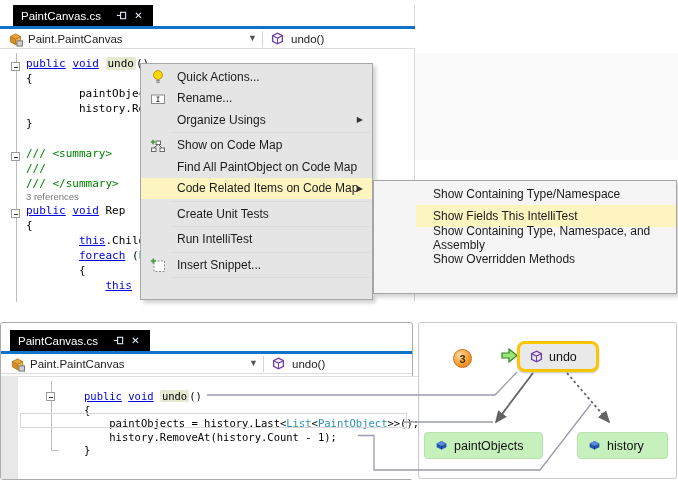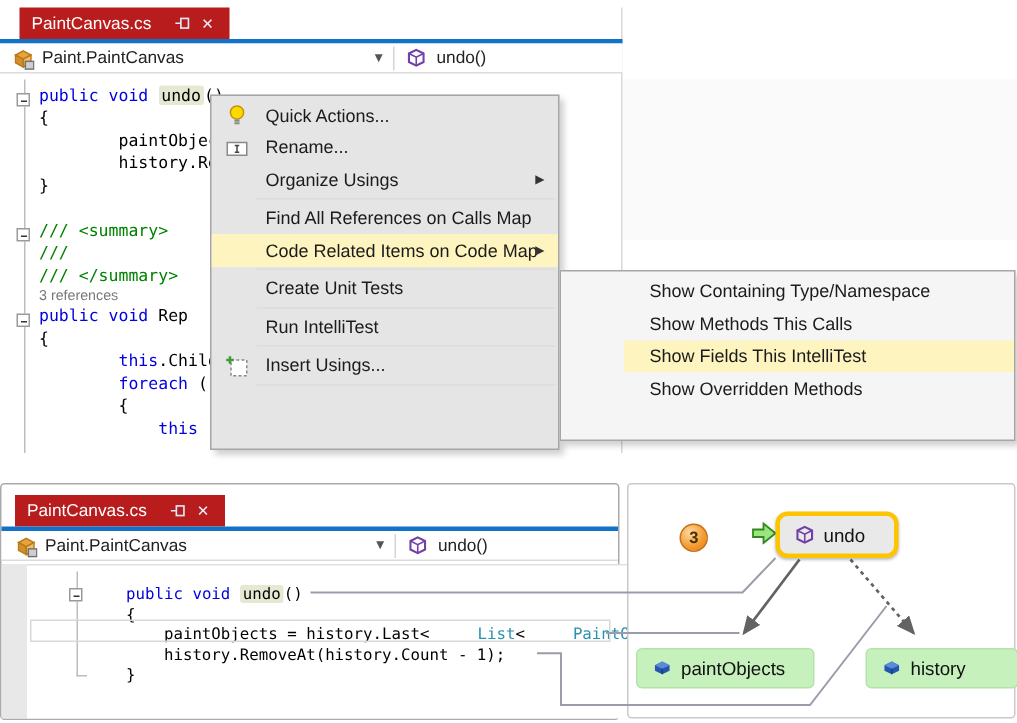--- a/index.html
+++ b/index.html
@@ -9,42 +9,42 @@
 
   
   .ghost{position:absolute;background:#fafafa;}
   .thumb{position:absolute;background:#dadada;border-radius:6px;}
   .bluefrag{position:absolute;background:#1272c8;}
   .orangemark{position:absolute;width:0;height:0;border-top:5px solid transparent;
               border-bottom:5px solid transparent;border-left:9px solid #c87820;
               transform:rotate(-35deg);}
 
   
-  .doc-tab{position:absolute;height:21px;background:#b91c1c;color:#fff;display:flex;
+  .doc-tab{position:absolute;height:21px;background:#000000;color:#fff;display:flex;
            align-items:center;padding:0 8px;font-size:11.5px;}
   .doc-tab .t-label{margin-right:10px;}
   .doc-tab .t-ic{width:13px;height:13px;margin-left:4px;display:inline-flex;align-items:center;
                  justify-content:center;color:#e8f2ff;font-size:10px;}
   .bluestrip{position:absolute;height:3px;background:#1272c8;}
 
   
   .navbar{position:absolute;height:20px;background:#fff;border-bottom:1px solid #dcdcdc;}
   .navbar .nv{position:absolute;top:0;height:20px;display:flex;align-items:center;
               font-size:11.5px;color:#222;}
   .nv .ic{width:15px;height:15px;margin-right:5px;}
   .nv-chev{position:absolute;font-size:9px;color:#555;top:4px;}
   .nv-div{position:absolute;top:2px;width:1px;height:16px;background:#d4d4d4;}
 
   
   .editor{position:absolute;background:#fff;overflow:hidden;}
   .cl{white-space:pre;font-family:"DejaVu Sans Mono",monospace;color:#000;}
   .ed-top .cl{height:15px;line-height:15px;font-size:11px;padding-left:26px;}
   .ed-top .cl-small{height:12px;line-height:12px;}
   .ed-bot .cl{height:13.5px;line-height:13.5px;font-size:10.5px;padding-left:66px;}
-  .tk-kw{color:#0000e0;} .tk-ty{color:#2b91af;margin-left:32px;} .tk-cm{color:#008000;}
+  .tk-kw{color:#0000e0;text-decoration:underline;} .tk-ty{color:#2b91af;} .tk-cm{color:#008000;}
   .tk-hl{background:#e5e9d2;border-radius:2px;padding:0 2px;}
   .tk-ref{color:#787878;font-family:"Liberation Sans",sans-serif;font-size:9.5px;}
   .foldline{position:absolute;width:1px;background:#bdbdbd;}
   .foldtick{position:absolute;height:1px;background:#bdbdbd;}
   .fold{position:absolute;width:9px;height:9px;background:#fff;border:1px solid #9a9a9a;}
   .fold::after{content:"";position:absolute;left:1.5px;top:3.5px;width:4px;height:1px;background:#333;}
   .gutter{position:absolute;background:#e8e8e8;}
   .linebox{position:absolute;border:1px solid #d8d8d8;}
 
   
@@ -70,21 +70,21 @@
   #svg-overlay{position:absolute;left:0;top:0;z-index:4;pointer-events:none;}
   .co{fill:none;stroke:#9a9cab;stroke-width:1.3px;}
   .edge{stroke:#636363;stroke-width:1.8px;fill:none;}
   .edge.dotted{stroke-dasharray:2.5 2.8;}
   .mapnode{position:absolute;display:flex;align-items:center;z-index:5;font-size:12.5px;color:#111;}
   .mapnode .ic{width:13px;height:13px;margin:0 6px 0 10px;}
   #node-undo{left:517px;top:341px;width:82px;height:31px;background:#e9e9e9;
              border:3px solid #fdc500;border-radius:8px;box-shadow:0 1px 2px rgba(0,0,0,.25);}
   #node-paintObjects{left:424px;top:432px;width:119px;height:27px;background:#c6f0bc;
              border:1px solid #b5e2aa;border-radius:4px;}
-  #node-history{left:577px;top:432px;width:102px;height:27px;background:#c6f0bc;
+  #node-history{left:577px;top:432px;width:91px;height:27px;background:#c6f0bc;
              border:1px solid #b5e2aa;border-radius:4px;}
   #step-badge{position:absolute;left:453px;top:349px;width:19px;height:19px;border-radius:50%;
               background:radial-gradient(circle at 35% 30%, #ffd9a0, #f09a2e 60%, #e2791c);
               border:1px solid #c96f15;display:flex;align-items:center;justify-content:center;
               font-size:11px;font-weight:bold;color:#4a2d00;z-index:5;}
   #entry-arrow{position:absolute;left:501px;top:348px;z-index:5;}
 </style>
 </head>
 <body>
 
@@ -168,53 +168,63 @@
             <path d="M8 6 v4.5 M6.5 6 h3 M6.5 10.5 h3" stroke="#444" stroke-width="1"></path>
           </svg></span>
         <span data-interactable="false">Rename...</span>
       </div>
       <div class="mi" data-interactable="true">
         <span data-interactable="false">Organize Usings</span>
         <span class="arr" data-interactable="false">▶</span>
       </div>
       <div class="msep" data-interactable="false"></div>
       <div class="mi" data-interactable="true">
-        <span data-interactable="false">Find All References on Calls Map</span>
+        <span class="ic" data-interactable="false"><svg width="16" height="16" viewBox="0 0 16 16">
+            <rect x="6" y="3" width="4.5" height="3.5" fill="#fff" stroke="#6a6a6a"></rect>
+            <rect x="1.5" y="10" width="4.5" height="3.5" fill="#fff" stroke="#6a6a6a"></rect>
+            <rect x="10" y="10" width="4.5" height="3.5" fill="#fff" stroke="#6a6a6a"></rect>
+            <path d="M8 6.5 L4 10 M8.5 6.5 L12 10" stroke="#6a6a6a" fill="none"></path>
+            <path d="M0.8 4 h4.4 M3 1.8 v4.4" stroke="#3f9c35" stroke-width="1.6"></path>
+          </svg></span>
+        <span data-interactable="false">Show on Code Map</span>
+      </div>
+      <div class="mi" data-interactable="true">
+        <span data-interactable="false">Find All PaintObject on Code Map</span>
       </div>
       <div class="mi hl" data-interactable="true">
         <span data-interactable="false">Code Related Items on Code Map</span>
         <span class="arr" data-interactable="false">▶</span>
       </div>
       <div class="msep" data-interactable="false"></div>
       <div class="mi" data-interactable="true">
         <span data-interactable="false">Create Unit Tests</span>
       </div>
       <div class="msep" data-interactable="false"></div>
       <div class="mi" data-interactable="true">
         <span data-interactable="false">Run IntelliTest</span>
       </div>
       <div class="msep" data-interactable="false"></div>
       <div class="mi" data-interactable="true">
         <span class="ic" data-interactable="false"><svg width="16" height="16" viewBox="0 0 16 16">
             <rect x="4" y="4" width="10.5" height="10.5" fill="#fff" stroke="#8a8a8a" stroke-dasharray="2 1.5"></rect>
             <path d="M0.8 4 h5 M3.3 1.5 v5" stroke="#3f9c35" stroke-width="1.7"></path>
           </svg></span>
-        <span data-interactable="false">Insert Usings...</span>
+        <span data-interactable="false">Insert Snippet...</span>
       </div>
       <div class="msep" data-interactable="false"></div>
     </div>
   <div class="menu" id="sub-menu" data-interactable="false">
       <div class="mi" data-interactable="true">
         <span data-interactable="false">Show Containing Type/Namespace</span>
-      </div>
-      <div class="mi" data-interactable="true">
-        <span data-interactable="false">Show Methods This Calls</span>
       </div>
       <div class="mi hl" data-interactable="true">
         <span data-interactable="false">Show Fields This IntelliTest</span>
+      </div>
+      <div class="mi" data-interactable="true">
+        <span data-interactable="false">Show Containing Type, Namespace, and Assembly</span>
       </div>
       <div class="mi" data-interactable="true">
         <span data-interactable="false">Show Overridden Methods</span>
       </div>
     </div>
 
   <div id="bottom-window" data-interactable="false">
     <div class="doc-tab" style="left:9px;top:7px;" data-interactable="true">
       <span class="t-label" data-interactable="false">PaintCanvas.cs</span>
       <span class="t-ic" data-interactable="true">

